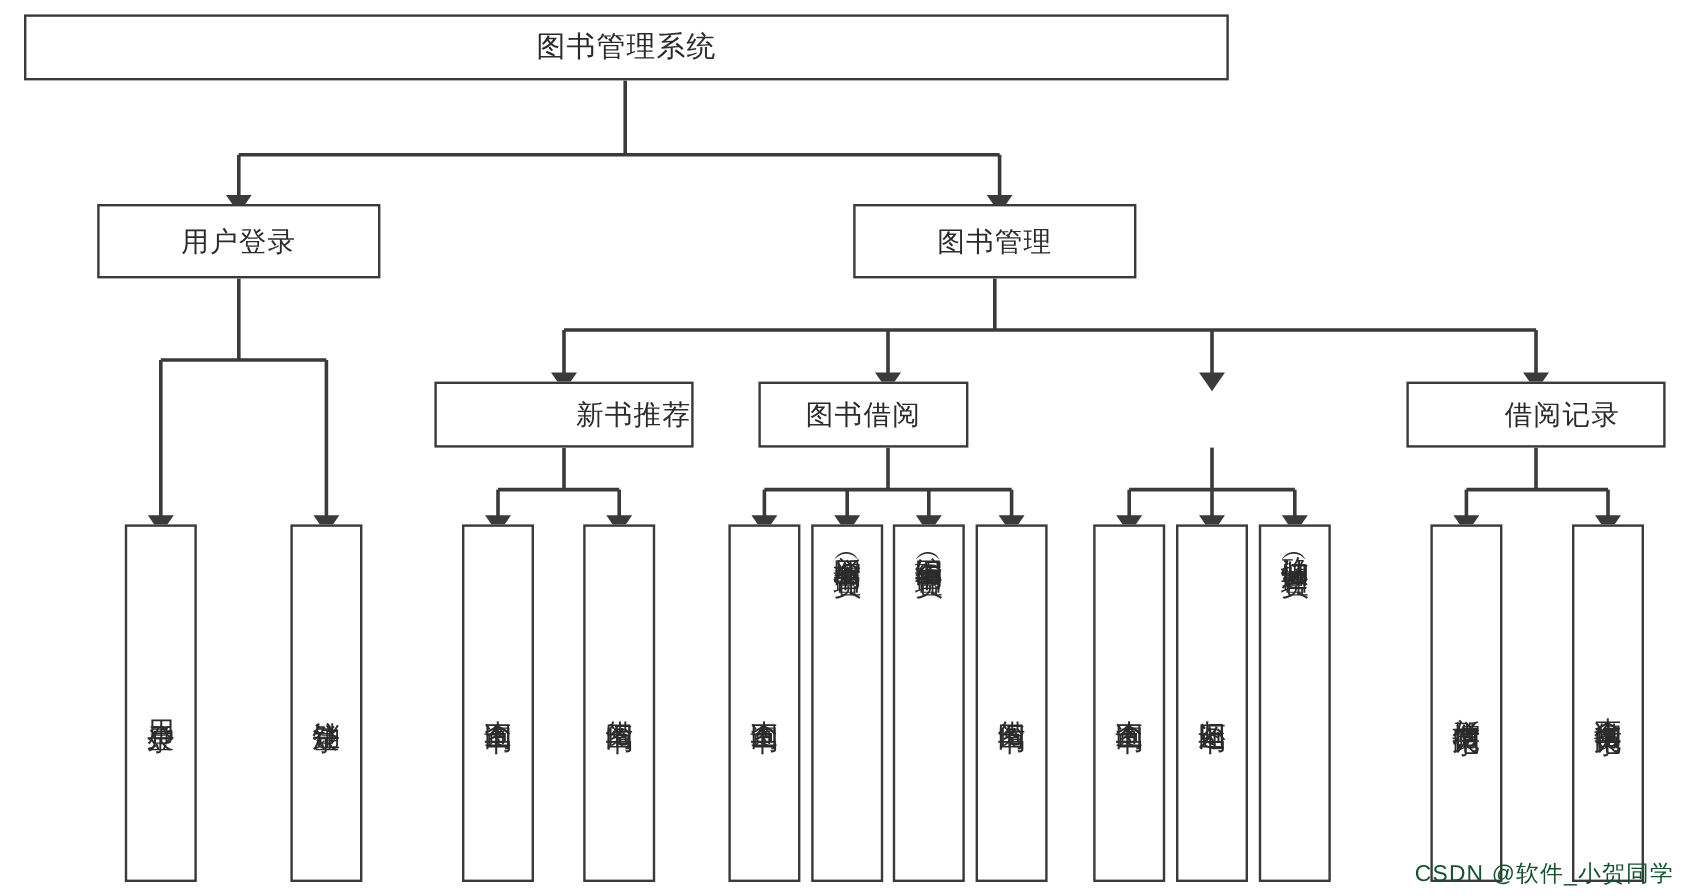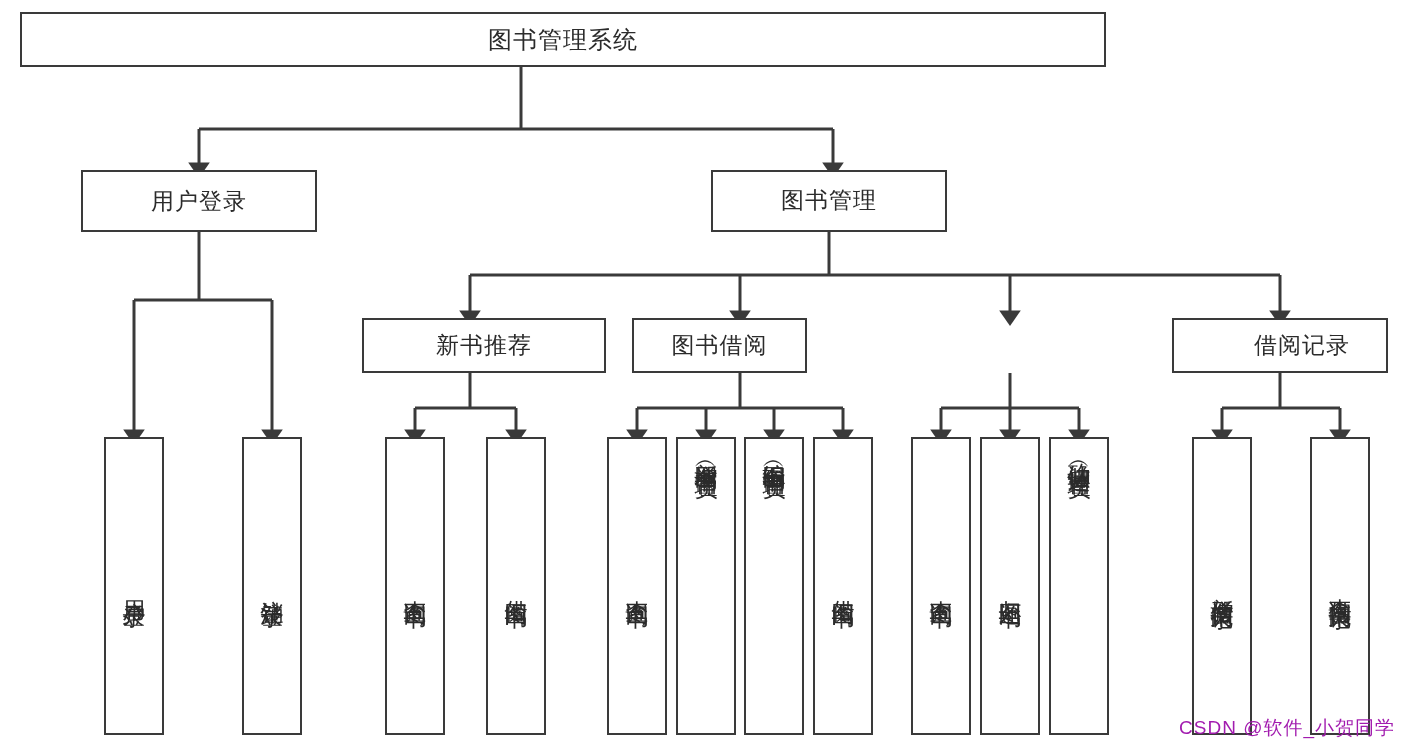--- a/index.html
+++ b/index.html
@@ -65,21 +65,21 @@
   }
   .node.v.mid {
     align-items: center;
     padding-top: 0;
   }
   .watermark {
     position: absolute;
     right: 10px;
     bottom: 6px;
     font-size: 19px;
-    color: #a21caf;
+    color: #14532d;
     letter-spacing: 1px;
     white-space: nowrap;
     user-select: none;
   }
 </style>
 </head>
 <body>
 
 <div id="canvas">
 
@@ -127,32 +127,32 @@
       <path d="M1010,408 L1010,433" marker-end="url(#arw)"></path>
       <path d="M1079,408 L1079,433" marker-end="url(#arw)"></path>
 
       <path d="M1280,373 L1280,408"></path>
       <path d="M1222,408 L1340,408"></path>
       <path d="M1222,408 L1222,433" marker-end="url(#arw)"></path>
       <path d="M1340,408 L1340,433" marker-end="url(#arw)"></path>
     </g>
   </svg>
 
-  <div class="node h root" style="left:20px; top:12px; width:1086px; height:55px;">
+  <div class="node h root" style="left:20px; top:12px; width:1004px; height:55px;">
     <span class="lbl">图书管理系统</span>
   </div>
 
   <div class="node h" style="left:81px; top:170px; width:236px; height:62px;">
     <span class="lbl">用户登录</span>
   </div>
-  <div class="node h" style="left:711px; top:170px; width:236px; height:62px;font-family:Liberation Serif, serif;">
+  <div class="node h" style="left:711px; top:170px; width:236px; height:62px;">
     <span class="lbl">图书管理</span>
   </div>
 
-  <div class="node h" style="left:362px; top:318px; width:244px; height:55px;">
+  <div class="node h" style="left:362px; top:318px; width:216px; height:55px;justify-content:flex-end;">
     <span class="lbl">新书推荐</span>
   </div>
   <div class="node h" style="left:632px; top:318px; width:175px; height:55px;">
     <span class="lbl">图书借阅</span>
   </div>
   <div class="node h" style="left:1172px; top:318px; width:216px; height:55px;padding-left:44px;">
     <span class="lbl">借阅记录</span>
   </div>
 
   <div class="node v mid" style="left:104px; top:437px; width:60px; height:298px;">

